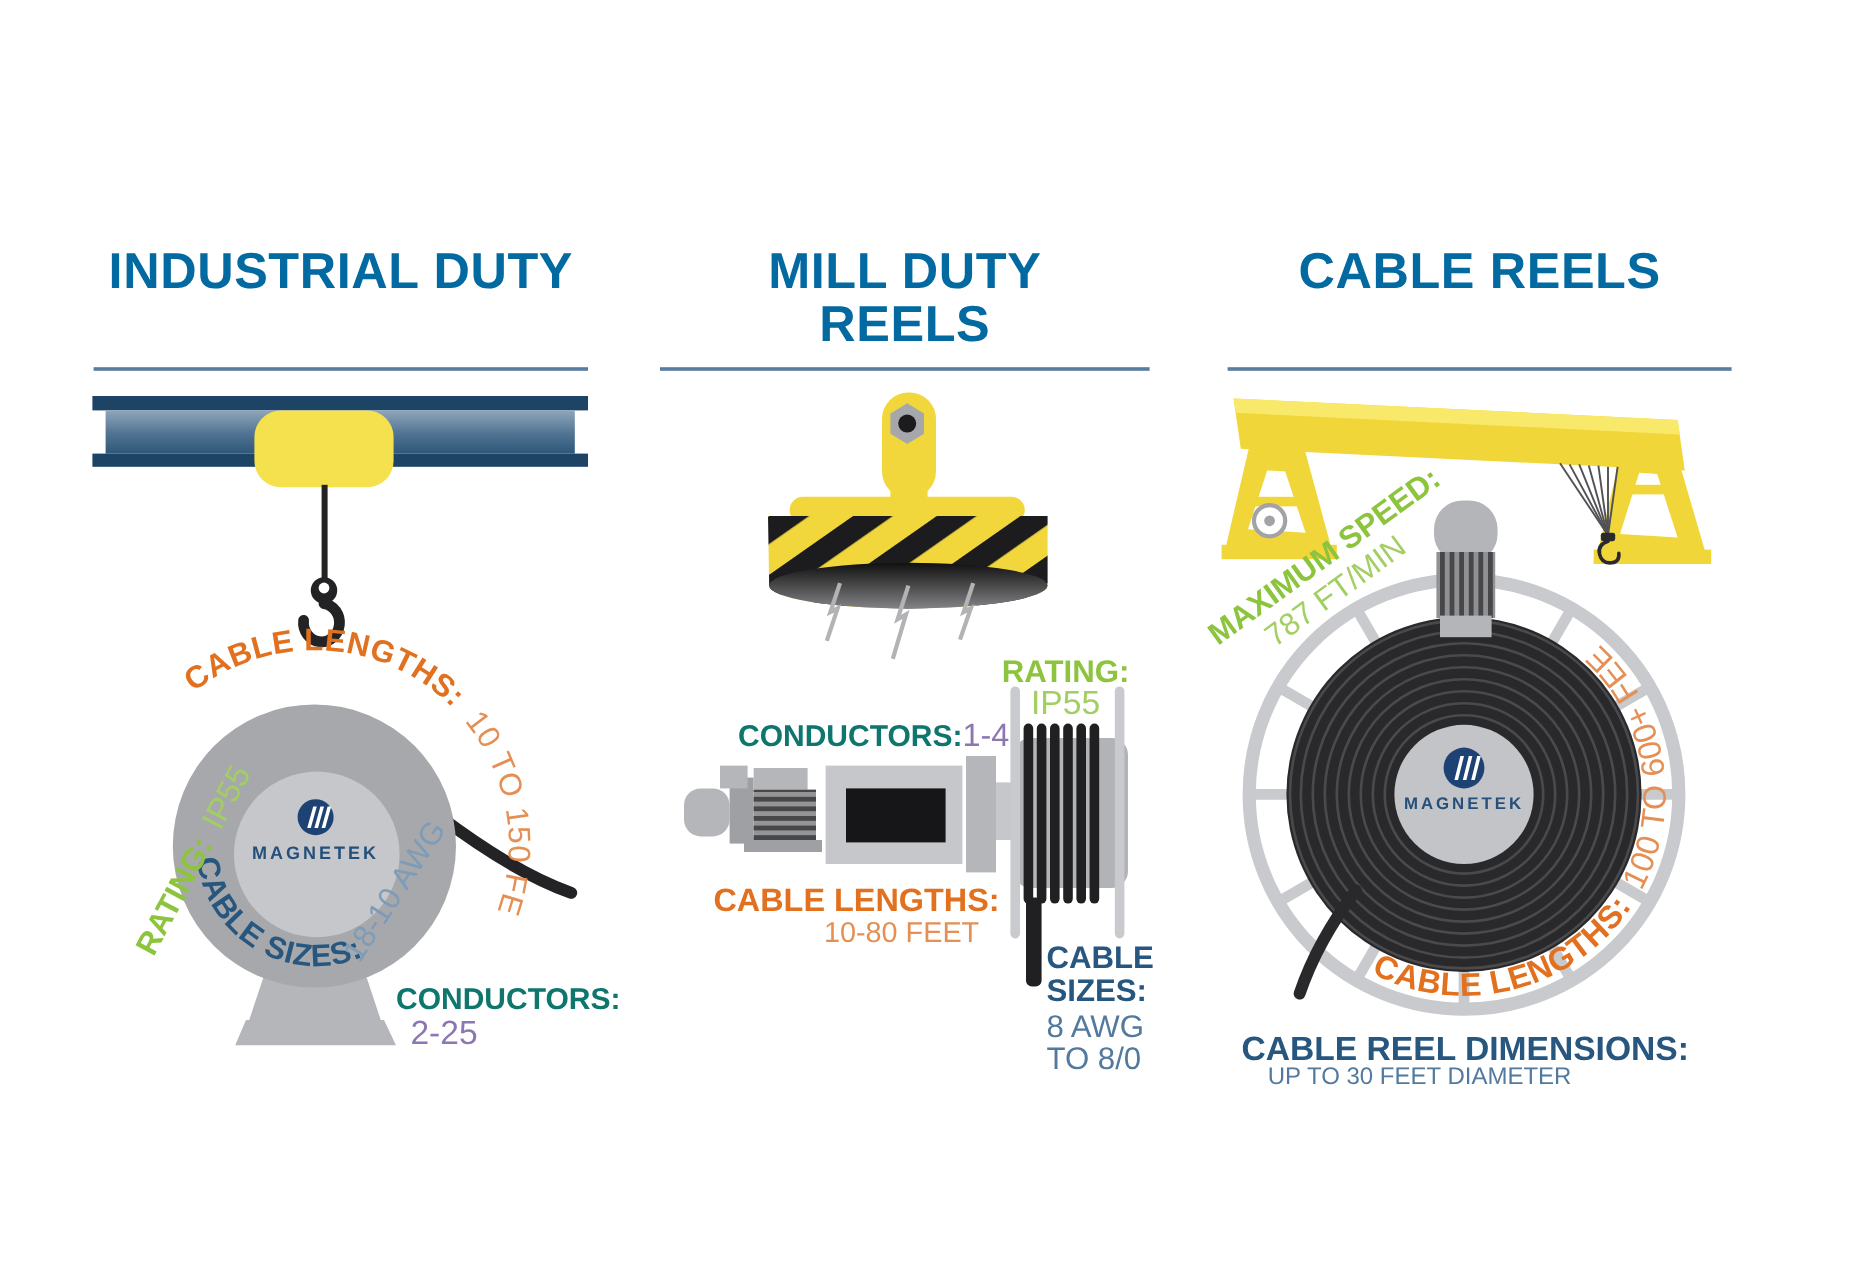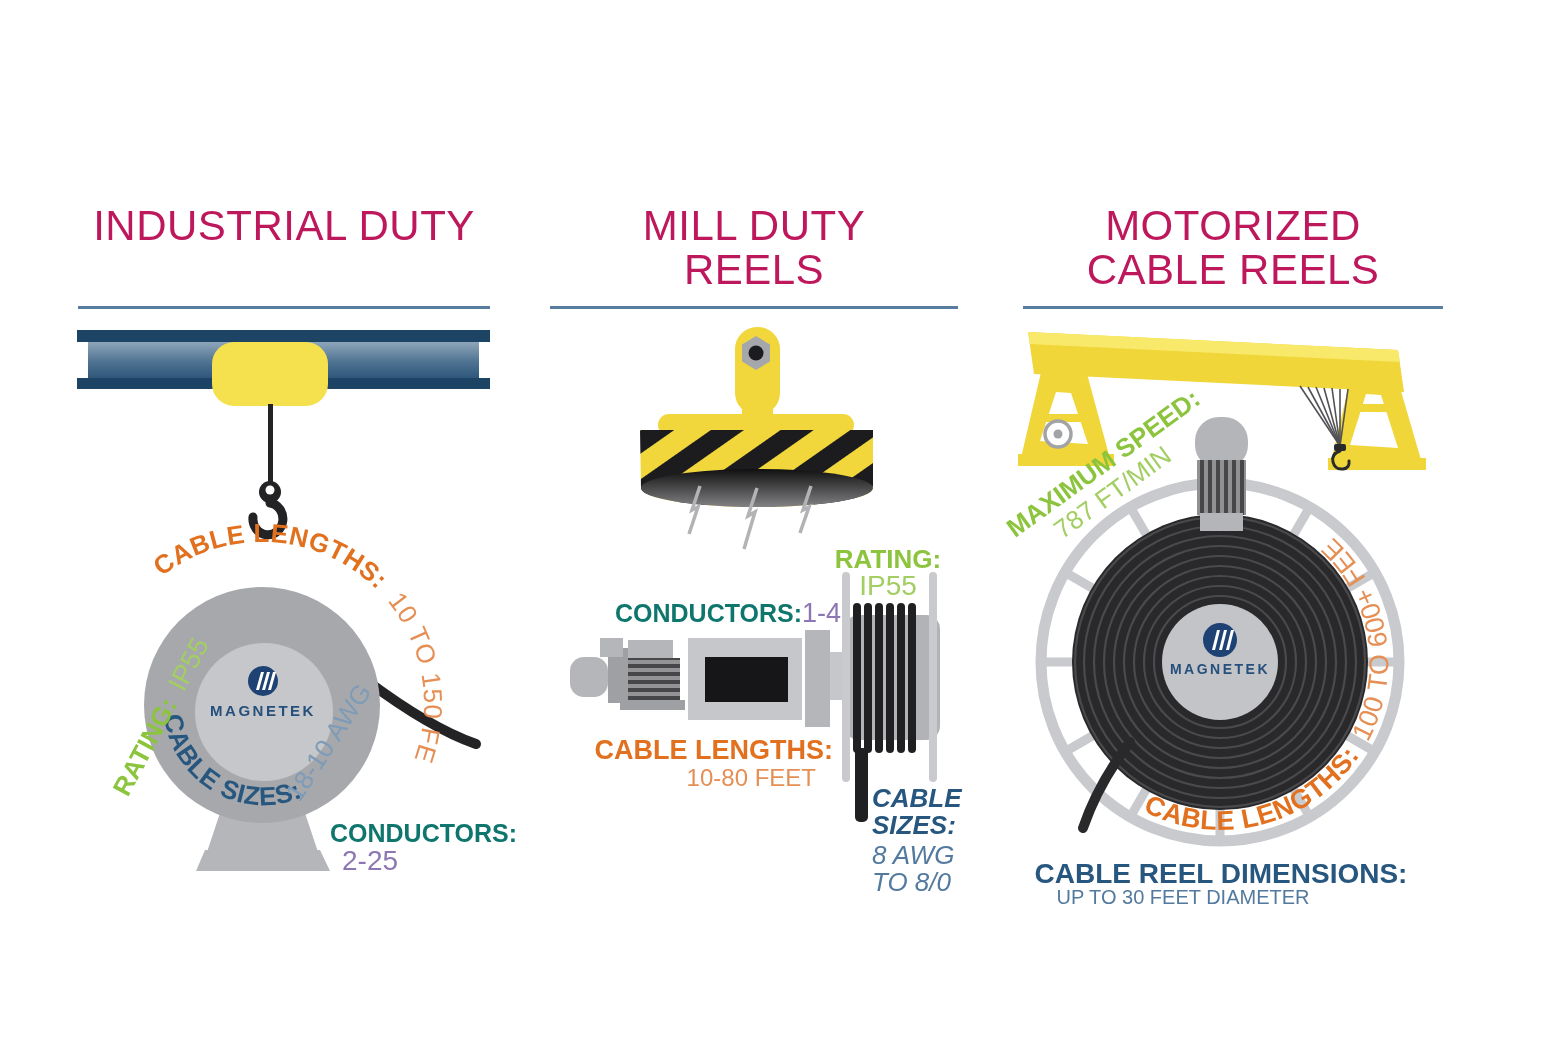--- a/index.html
+++ b/index.html
@@ -1,19 +1,19 @@
 <!DOCTYPE html>
 <html><head>
 <meta charset="utf-8">
 <style>
   html,body{margin:0;padding:0;background:#fff;}
   #stage{position:relative;width:1552px;height:1056px;background:#ffffff;overflow:hidden;
          font-family:"Liberation Sans",sans-serif;}
-  .col-title{position:absolute;top:204px;text-align:center;font-weight:400;font-size:42px;
-             line-height:1.04;color:#be185d;letter-spacing:.5px;}
+  .col-title{position:absolute;top:204px;text-align:center;font-weight:700;font-size:42px;
+             line-height:1.04;color:#0369a1;letter-spacing:.5px;}
   .col-title span{display:block;}
   .rule{position:absolute;top:306px;height:3px;background:#587d9e;}
   .art{position:absolute;left:0;top:0;}
   .spec{position:absolute;white-space:nowrap;}
   .b{font-weight:700;}
   .l{font-weight:400;}
   .orange{color:#e2711f;} .orangeLt{color:#e58f55;}
   .green{color:#8cc43e;}  .greenLt{color:#a2ce62;}
   .purple{color:#0f766e;} .purpleLt{color:#8d77b2;}
   .navy{color:#27567f;}   .navyLt{color:#537a9e;}
@@ -31,21 +31,20 @@
 <div id="stage">
 
   <div class="col-title" style="left:69px;width:430px;">
     <span>INDUSTRIAL DUTY</span>
   </div>
   <div class="col-title" style="left:539px;width:430px;">
     <span>MILL DUTY</span>
     <span>REELS</span>
   </div>
   <div class="col-title" style="left:1013px;width:440px;">
-    <span>MOTORIZED</span>
     <span>CABLE REELS</span>
   </div>
   <div class="rule" style="left:78px;width:412px;"></div>
   <div class="rule" style="left:550px;width:408px;"></div>
   <div class="rule" style="left:1023px;width:420px;"></div>
 
   <svg class="art" width="1552" height="1056" viewBox="0 0 1552 1056">
     <defs>
       <linearGradient id="webGrad" x1="0" y1="0" x2="0" y2="1">
         <stop offset="0" stop-color="#8fa6ba"></stop>
@@ -267,21 +266,21 @@
   </div>
   <div class="spec" style="left:615px;top:598px;font-size:25px;">
     <span class="b purple">CONDUCTORS:</span><span class="l purpleLt" style="font-size:27px;">1-4</span>
   </div>
   <div class="spec right" style="left:593px;top:735px;width:240px;font-size:27px;">
     <span class="b orange">CABLE LENGTHS:</span>
   </div>
   <div class="spec right" style="left:576px;top:764px;width:240px;font-size:24px;">
     <span class="l orangeLt">10-80 FEET</span>
   </div>
-  <div class="spec" style="left:872px;top:785px;font-size:26px;line-height:1.02;font-style:italic;">
+  <div class="spec" style="left:872px;top:785px;font-size:26px;line-height:1.02;">
     <span class="b navy" style="display:block;">CABLE</span>
     <span class="b navy" style="display:block;">SIZES:</span>
     <span class="l navyLt" style="display:block;margin-top:4px;">8 AWG</span>
     <span class="l navyLt" style="display:block;">TO 8/0</span>
   </div>
 
   <div class="spec center" style="left:998px;top:452px;width:212px;font-size:26px;line-height:1.1;transform:rotate(-36deg);">
     <span class="b green" style="display:block;">MAXIMUM SPEED:</span>
     <span class="l greenLt" style="display:block;">787 FT/MIN</span>
   </div>

